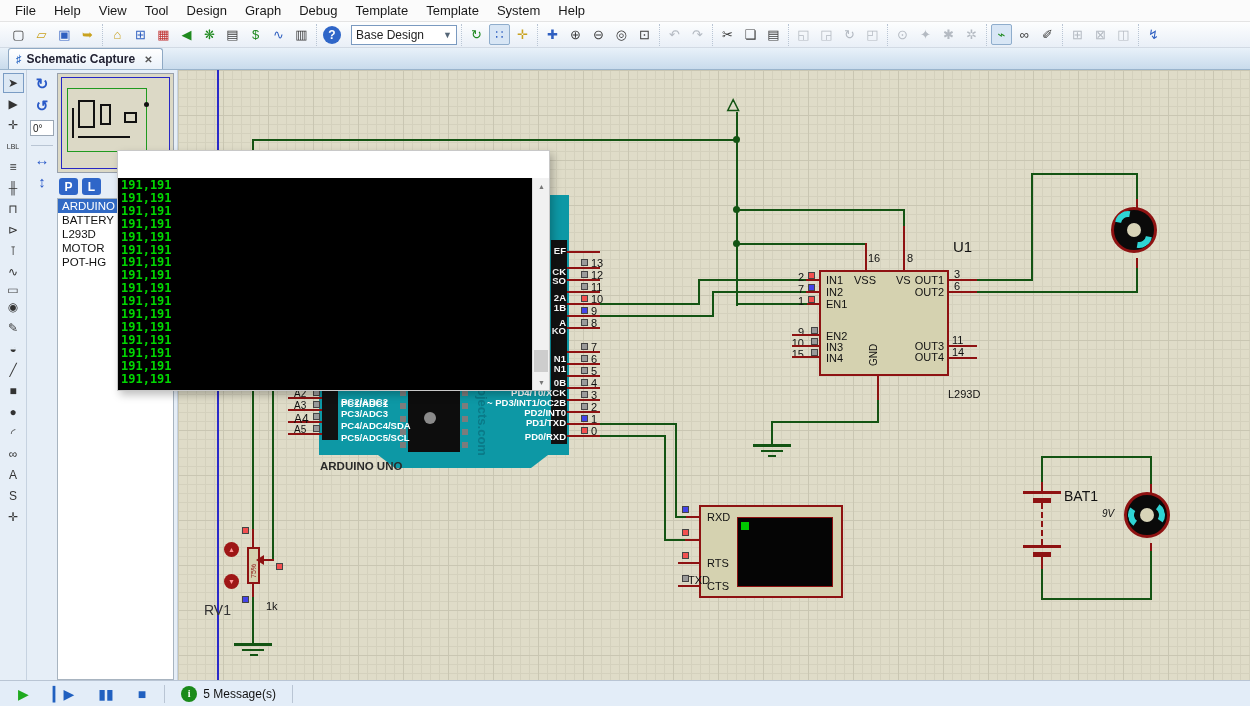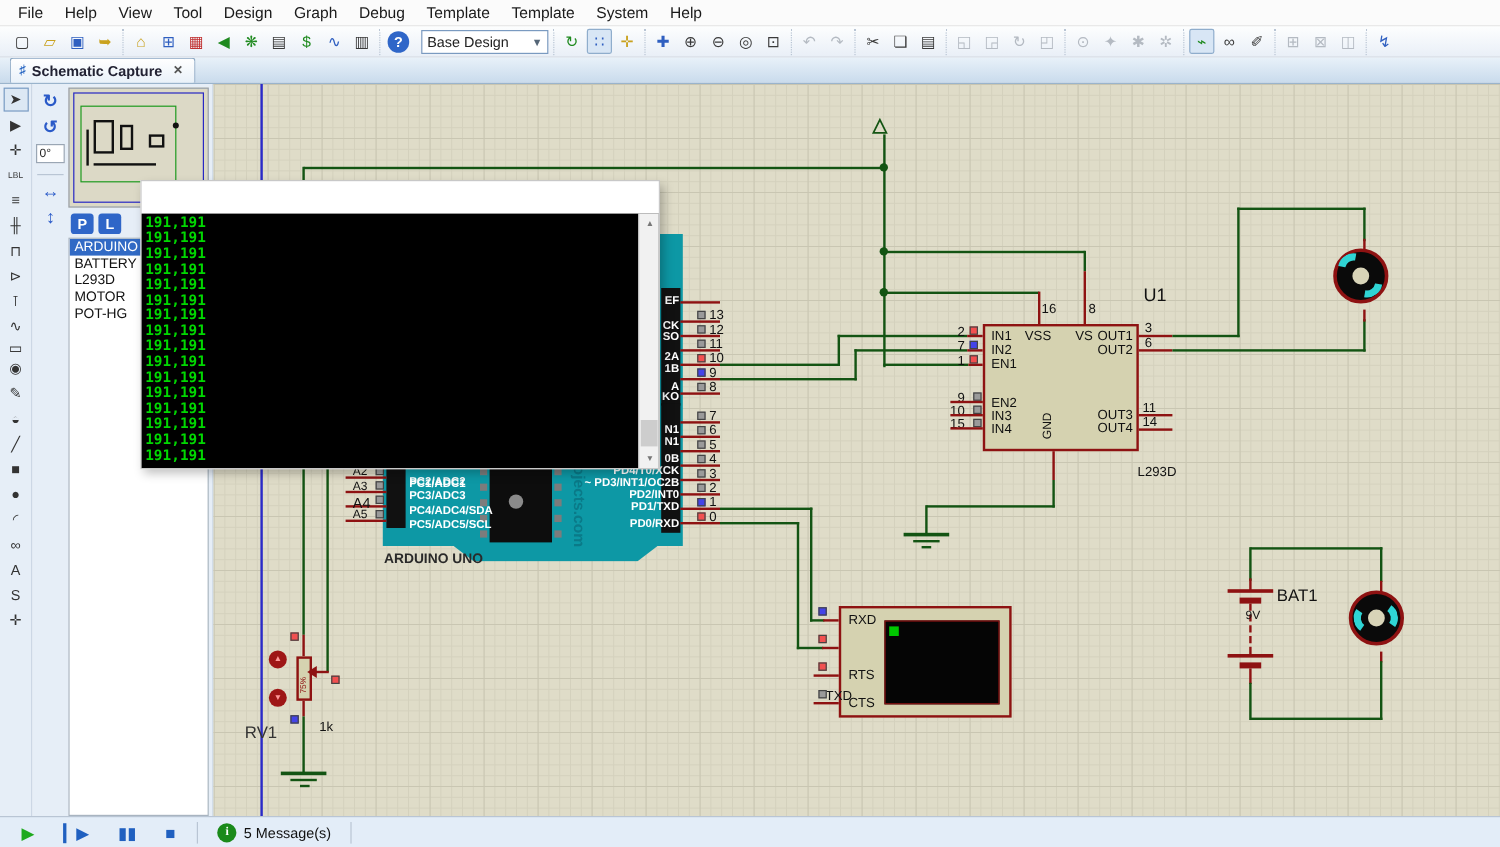--- a/index.html
+++ b/index.html
@@ -483,21 +483,21 @@
     <div class="bcell" style="left:845px;top:475px;width:38px;height:3px;"></div>
     <div class="bcell" style="left:855px;top:482px;width:18px;height:5px;"></div>
     <div class="stub" style="left:863px;top:487px;width:2px;height:13px;"></div>
     <div class="wire" style="left:863px;top:499px;width:2px;height:31px;"></div>
     <div class="wire" style="left:864px;top:528px;width:110px;height:2px;"></div>
     <div class="wire" style="left:972px;top:386px;width:2px;height:29px;"></div>
     <div class="stub" style="left:972px;top:414px;width:2px;height:9px;"></div>
     <div class="stub" style="left:972px;top:473px;width:2px;height:9px;"></div>
     <div class="wire" style="left:972px;top:481px;width:2px;height:49px;"></div>
     <span class="ref" style="left:886px;top:418px;font-size:14px;">BAT1</span>
-    <span class="pnum" style="left:860px;top:438px;font-size:10px;">9V</span>
+    <span class="pnum" style="left:924px;top:438px;font-size:10px;font-style:italic;">9V</span>
 
     <div class="motor" style="left:946px;top:422px;">
       <div class="marc" style="left:1px;top:7px;transform:rotate(-100deg);"></div>
       <div class="marc" style="left:12px;top:7px;transform:rotate(80deg);"></div>
       <div class="hub"></div>
     </div>
 
     <div class="chipbody" style="left:521px;top:435px;width:144px;height:93px;"></div>
     <div class="abs" style="left:559px;top:447px;width:96px;height:70px;background:#050505;border:1px solid #8e1212;"></div>
     <div class="abs" style="left:563px;top:452px;width:8px;height:8px;background:#00c800;"></div>

